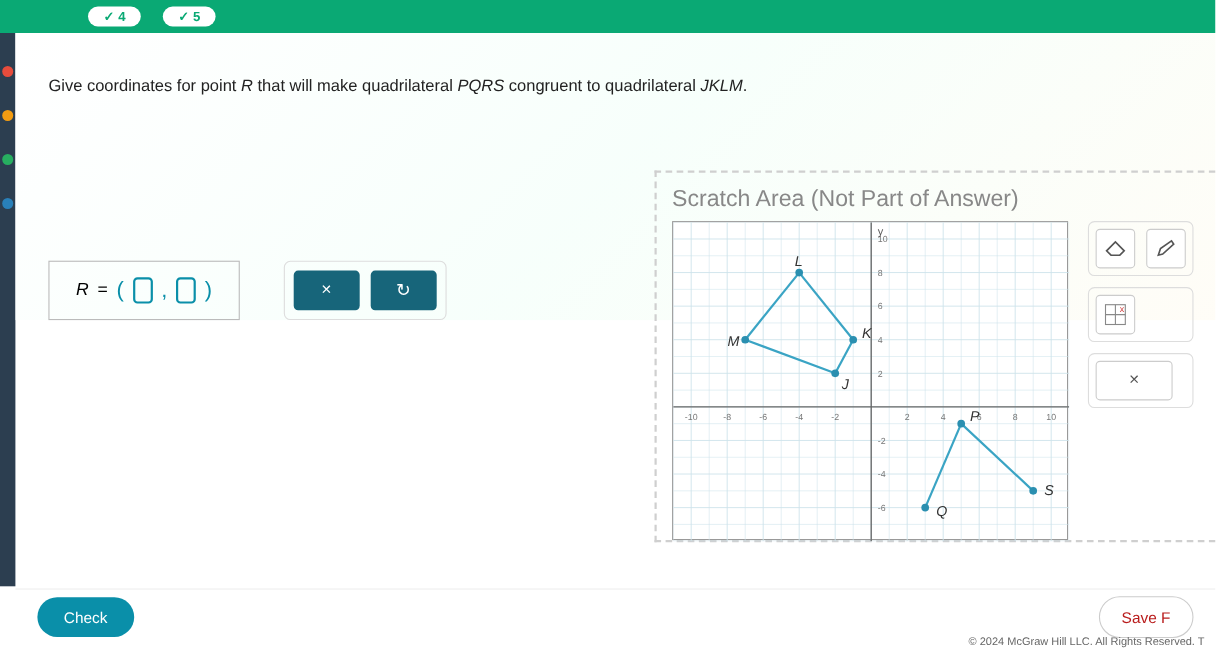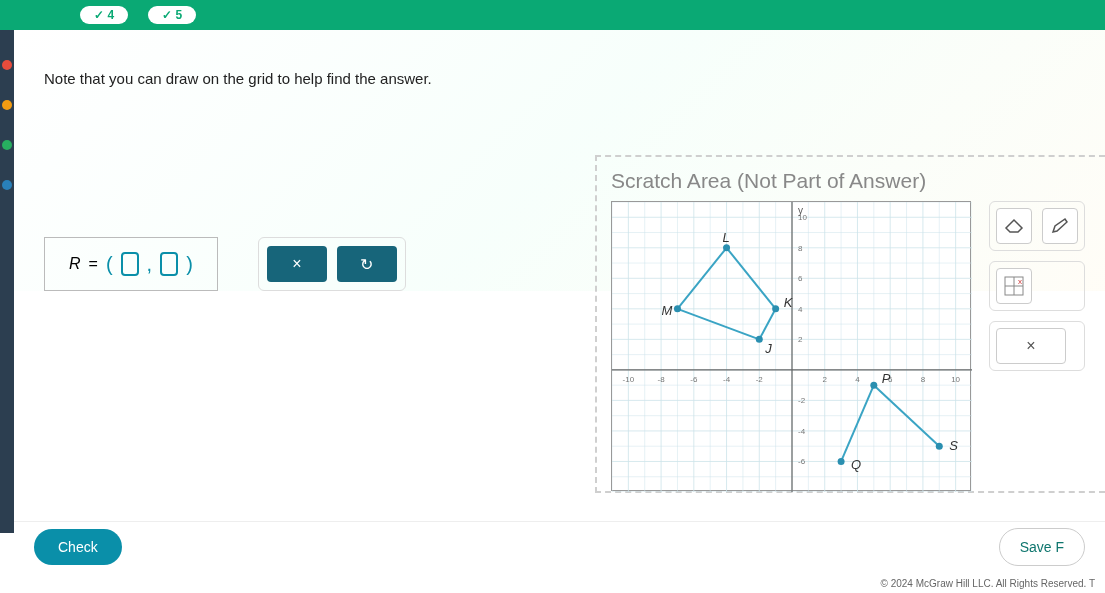--- a/index.html
+++ b/index.html
@@ -145,21 +145,21 @@
   cursor: pointer;
 }
 .tool-btn.close {
   width: 70px;
   background: #fff;
   color: #555;
   font-size: 16px;
 }
 .bottom {
   position: absolute;
-  left: 14px; right: 0; bottom: 22px;
+  left: 14px; right: 0; bottom: 8px;
   height: 50px;
   display: flex;
   align-items: center;
   justify-content: space-between;
   padding: 0 20px;
   border-top: 1px solid #eee;
 }
 .check-btn {
   background: #0a8fa9;
   color: #fff;
@@ -168,21 +168,21 @@
   padding: 10px 24px;
   font-size: 14px;
   cursor: pointer;
 }
 .save-btn {
   background: #fff;
   border: 1px solid #ccc;
   border-radius: 20px;
   padding: 10px 20px;
   font-size: 14px;
-  color: #0f766e;
+  color: #b91c1c;
   cursor: pointer;
 }
 .copyright {
   position: absolute;
   right: 10px;
   bottom: 4px;
   font-size: 10px;
   color: #666;
 }
 svg { display: block; }
@@ -196,21 +196,23 @@
 </div>
 
 <div class="leftstrip">
   <div class="dot" style="background:#e74c3c"></div>
   <div class="dot" style="background:#f39c12"></div>
   <div class="dot" style="background:#27ae60"></div>
   <div class="dot" style="background:#2980b9"></div>
 </div>
 
 <div class="content">
-  <p class="prompt2">Note that you can draw on the grid to help find the answer.</p>
+  <p class="prompt1">
+    <span>Give coordinates for point </span><span class="italic">R</span><span> that will make quadrilateral </span><span class="italic">PQRS</span><span> congruent to quadrilateral </span><span class="italic">JKLM</span><span>.</span>
+  </p>
 
   <div class="work-row">
     <div class="answer-area">
       <div class="answer-box">
         <span class="italic">R</span>
         <span>=</span>
         <span class="paren">(</span>
         <span class="slot"></span>
         <span class="paren">,</span>
         <span class="slot"></span>

